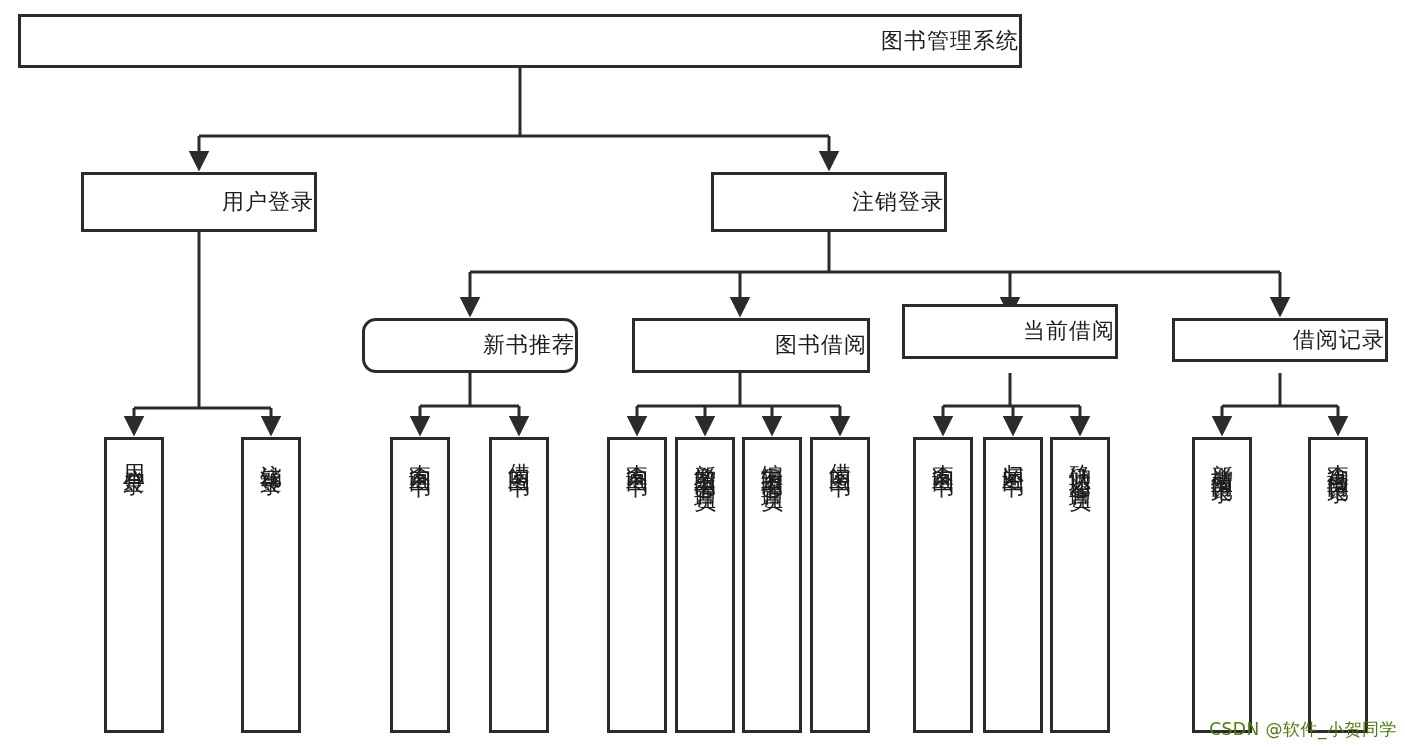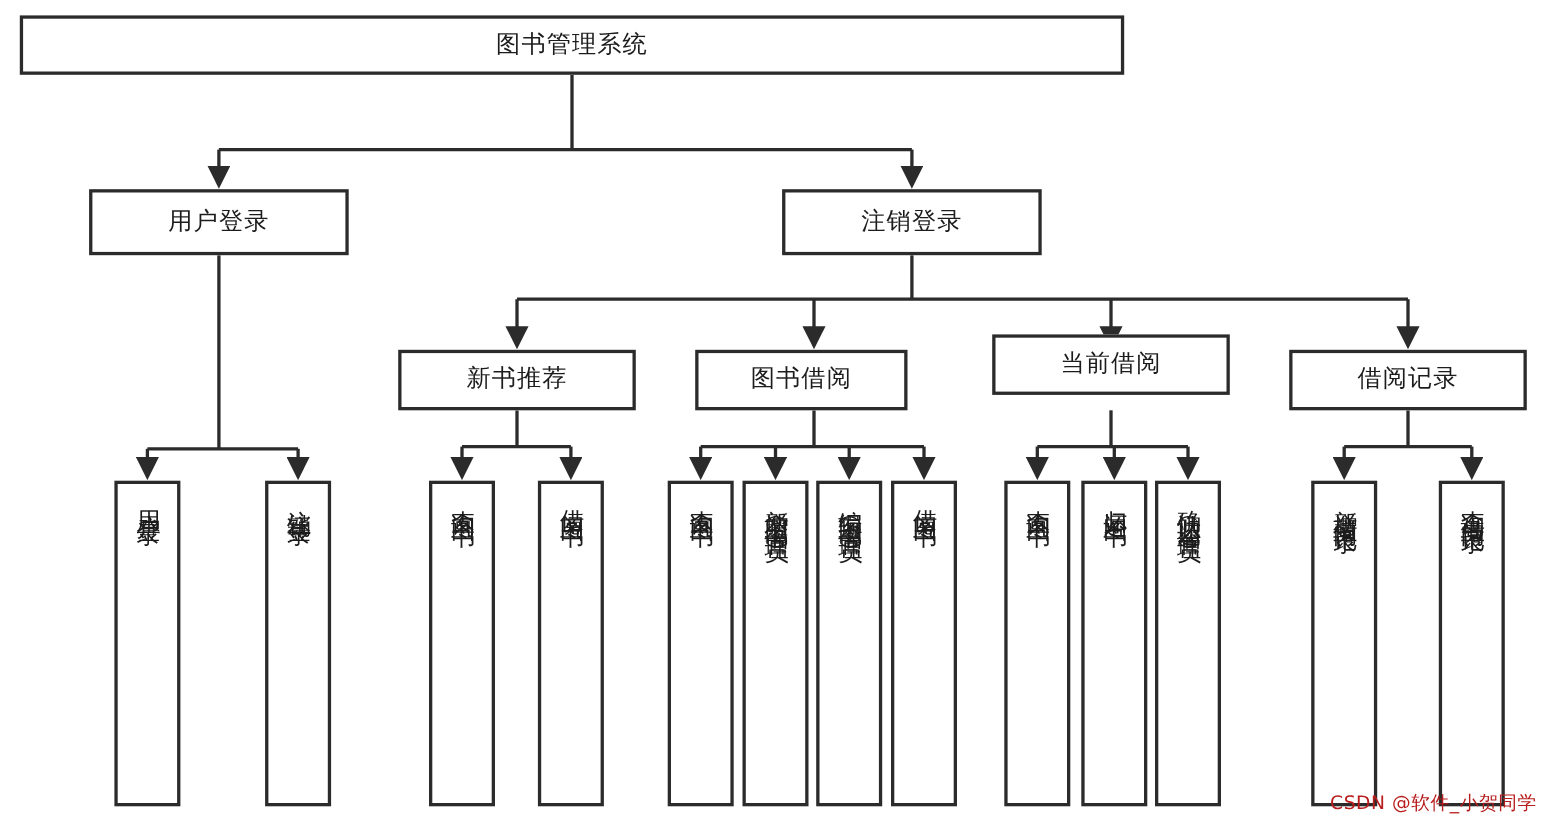--- a/index.html
+++ b/index.html
@@ -22,21 +22,21 @@
     width: 1405px;
     height: 747px;
   }
   .node-box {
     position: absolute;
     box-sizing: border-box;
     border: 3px solid #2b2b2b;
     background: #ffffff;
     display: flex;
     align-items: center;
-    justify-content: center;
+    justify-content: flex-end;
   }
   .node-label-h {
     font-size: 22px;
     color: #1c1c1c;
     letter-spacing: 1px;
     line-height: 1.1;
     white-space: nowrap;
   }
   .node-box.leaf {
     align-items: flex-start;
@@ -51,21 +51,21 @@
     letter-spacing: 4px;
     line-height: 1;
     white-space: nowrap;
     display: block;
   }
   #watermark {
     position: absolute;
     right: 8px;
     bottom: 6px;
     font-size: 17px;
-    color: #b91c1c;
+    color: #4d7c0f;
     letter-spacing: 0.5px;
     white-space: nowrap;
     user-select: none;
   }
 </style>
 </head>
 <body>
 
 <div id="diagram-root">
 
@@ -129,33 +129,33 @@
   </div>
 
   <div class="node-box" style="left:81px; top:172px; width:236px; height:60px;">
     <span class="node-label-h">用户登录</span>
   </div>
 
   <div class="node-box" style="left:711px; top:172px; width:236px; height:60px;">
     <span class="node-label-h">注销登录</span>
   </div>
 
-  <div class="node-box" style="left:362px; top:318px; width:216px; height:55px;">
+  <div class="node-box" style="left:362px; top:318px; width:216px; height:55px;border-radius:14px;">
     <span class="node-label-h">新书推荐</span>
   </div>
 
-  <div class="node-box" style="left:632px; top:318px; width:193px; height:55px;">
+  <div class="node-box" style="left:632px; top:318px; width:238px; height:55px;">
     <span class="node-label-h">图书借阅</span>
   </div>
 
   <div class="node-box" style="left:902px; top:304px; width:216px; height:55px;">
     <span class="node-label-h">当前借阅</span>
   </div>
 
-  <div class="node-box" style="left:1172px; top:318px; width:216px; height:55px;">
+  <div class="node-box" style="left:1172px; top:318px; width:216px; height:44px;">
     <span class="node-label-h">借阅记录</span>
   </div>
 
   <div class="node-box leaf" style="left:104px; top:437px; width:60px; height:296px;">
     <span class="node-label-v">用户登录</span>
   </div>
 
   <div class="node-box leaf" style="left:241px; top:437px; width:60px; height:296px;">
     <span class="node-label-v">注销登录</span>
   </div>

